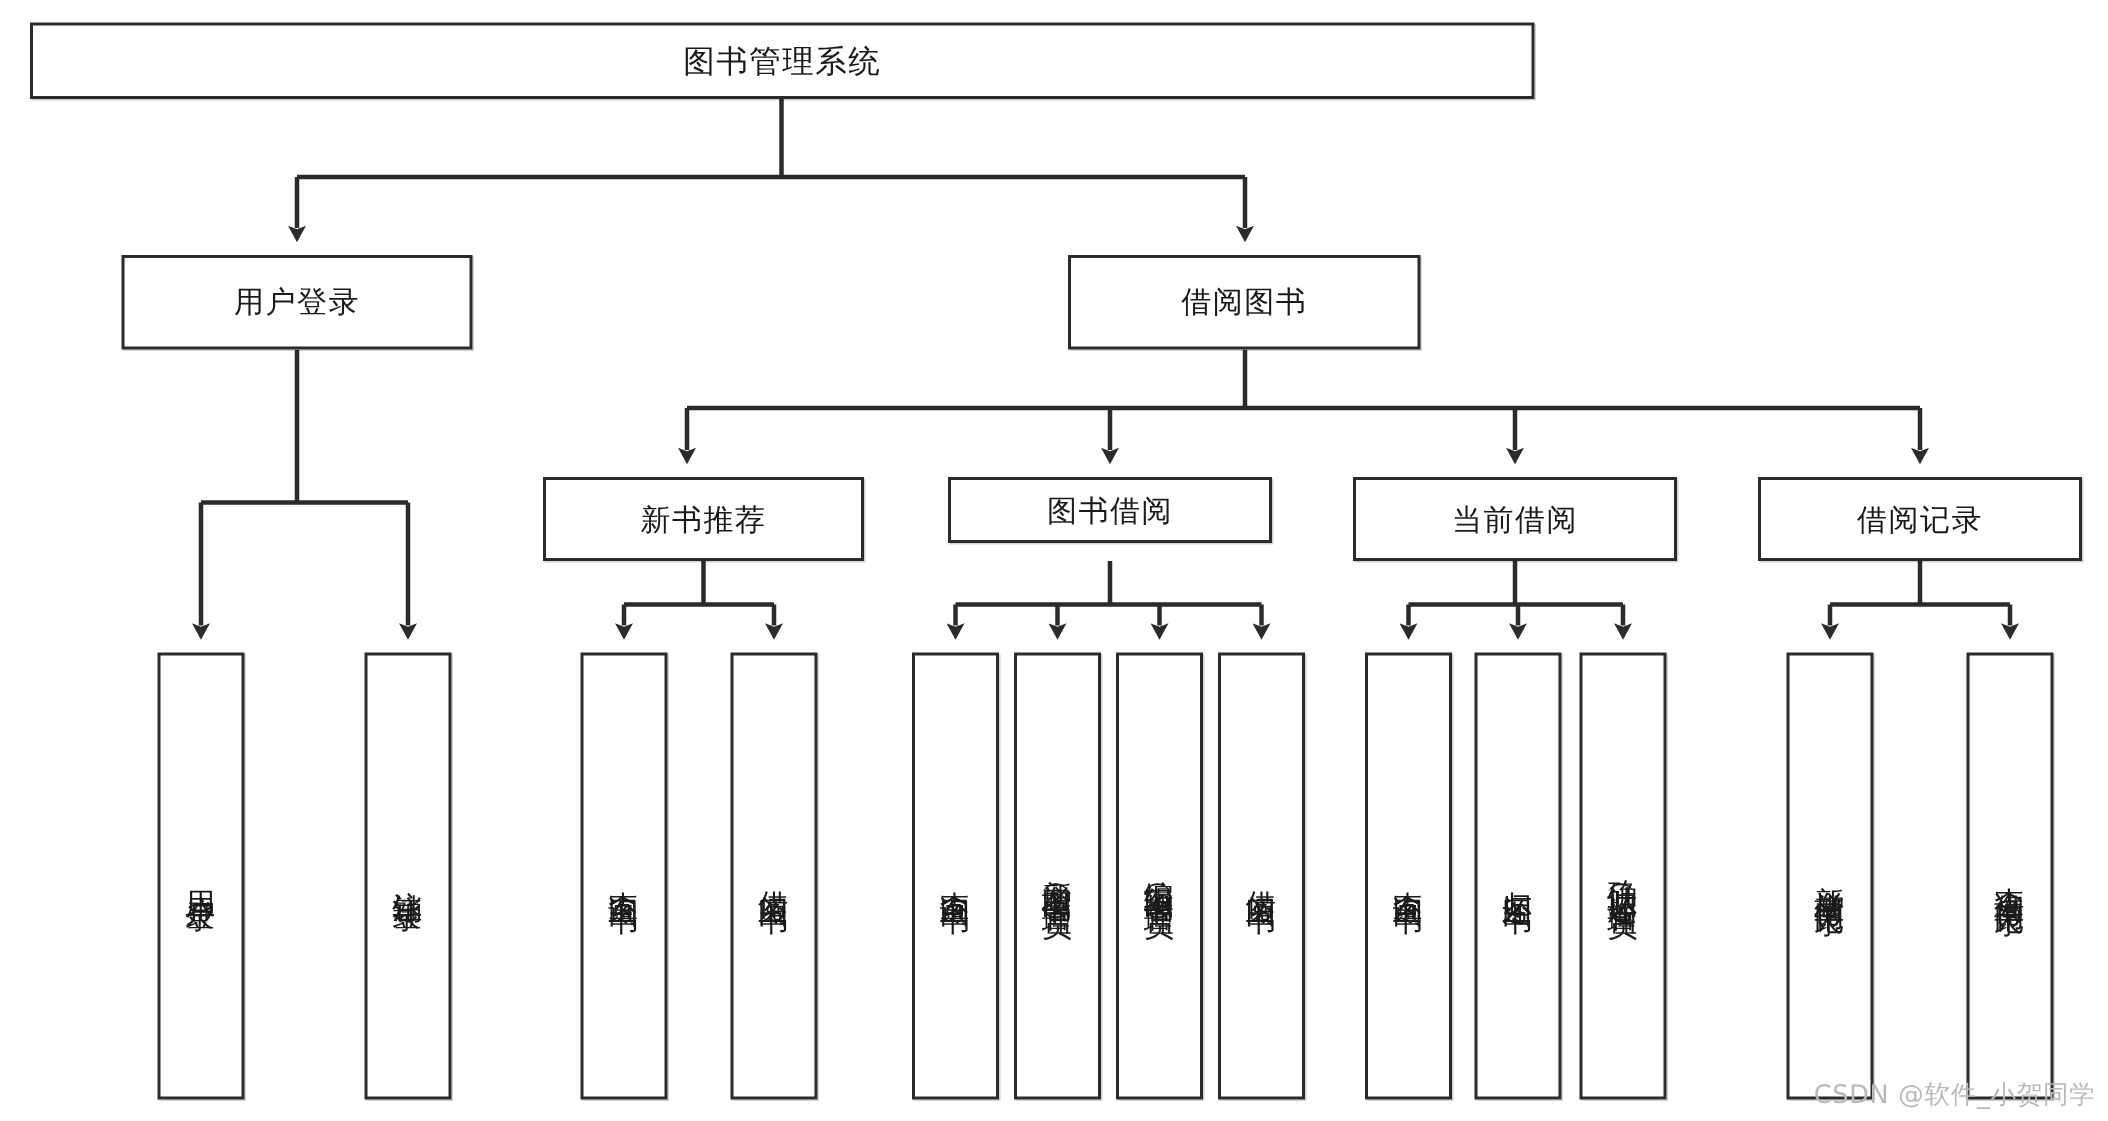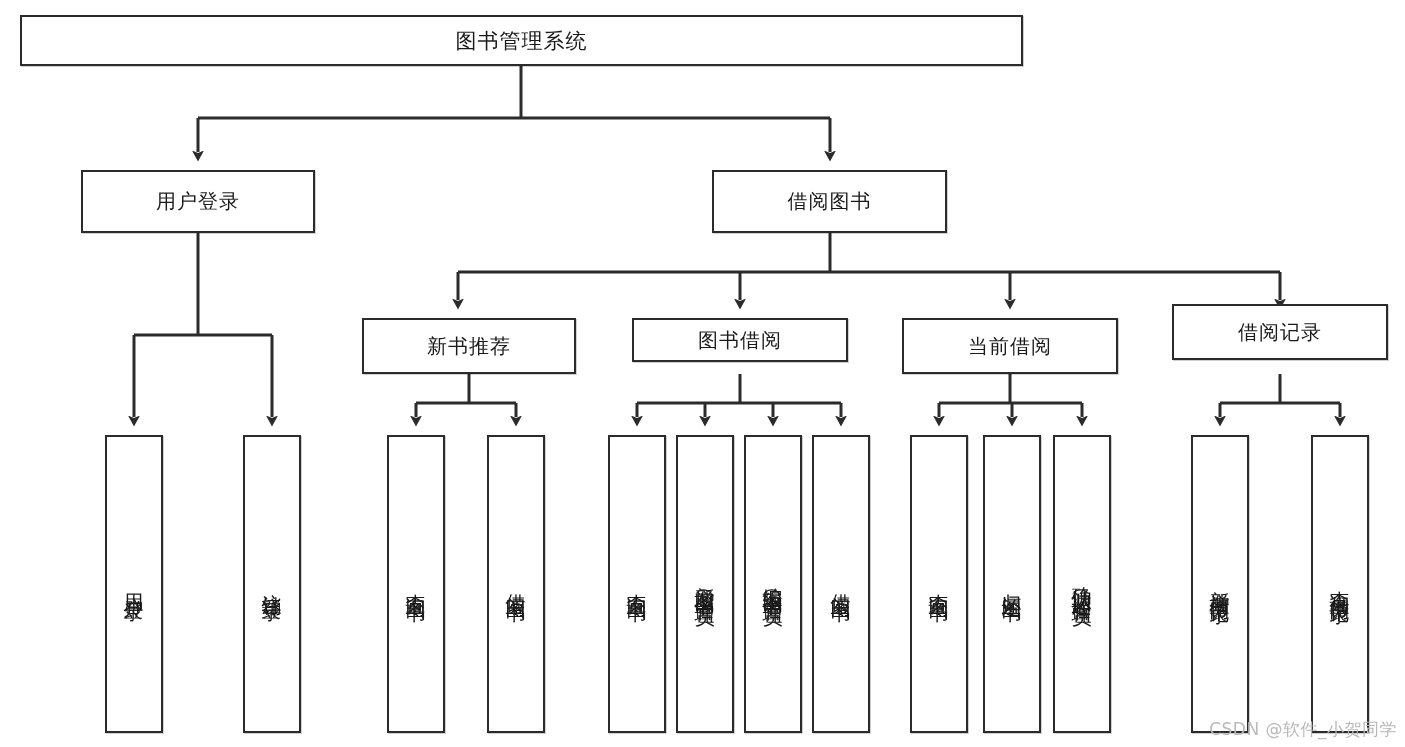--- a/index.html
+++ b/index.html
@@ -142,21 +142,21 @@
 
   <div class="node level3" id="n-l3-0" style="left: 362px; top: 318px; width: 214px; height: 56px;">
     <span class="hlabel">新书推荐</span>
   </div>
   <div class="node level3" id="n-l3-1" style="left: 632px; top: 318px; width: 216px; height: 44px;">
     <span class="hlabel">图书借阅</span>
   </div>
   <div class="node level3" id="n-l3-2" style="left: 902px; top: 318px; width: 216px; height: 56px;">
     <span class="hlabel">当前借阅</span>
   </div>
-  <div class="node level3" id="n-l3-3" style="left: 1172px; top: 304px; width: 216px; height: 56px;">
+  <div class="node level3" id="n-l3-3" style="left: 1172px; top: 318px; width: 216px; height: 56px;">
     <span class="hlabel">借阅记录</span>
   </div>
 
   <div class="node leaf" id="n-lf-0" style="left: 105px; top: 435px; width: 58px; height: 298px;">
     <span class="vlabel">用户登录</span>
   </div>
   <div class="node leaf" id="n-lf-1" style="left: 243px; top: 435px; width: 58px; height: 298px;">
     <span class="vlabel">注销登录</span>
   </div>
   <div class="node leaf" id="n-lf-2" style="left: 387px; top: 435px; width: 58px; height: 298px;">

